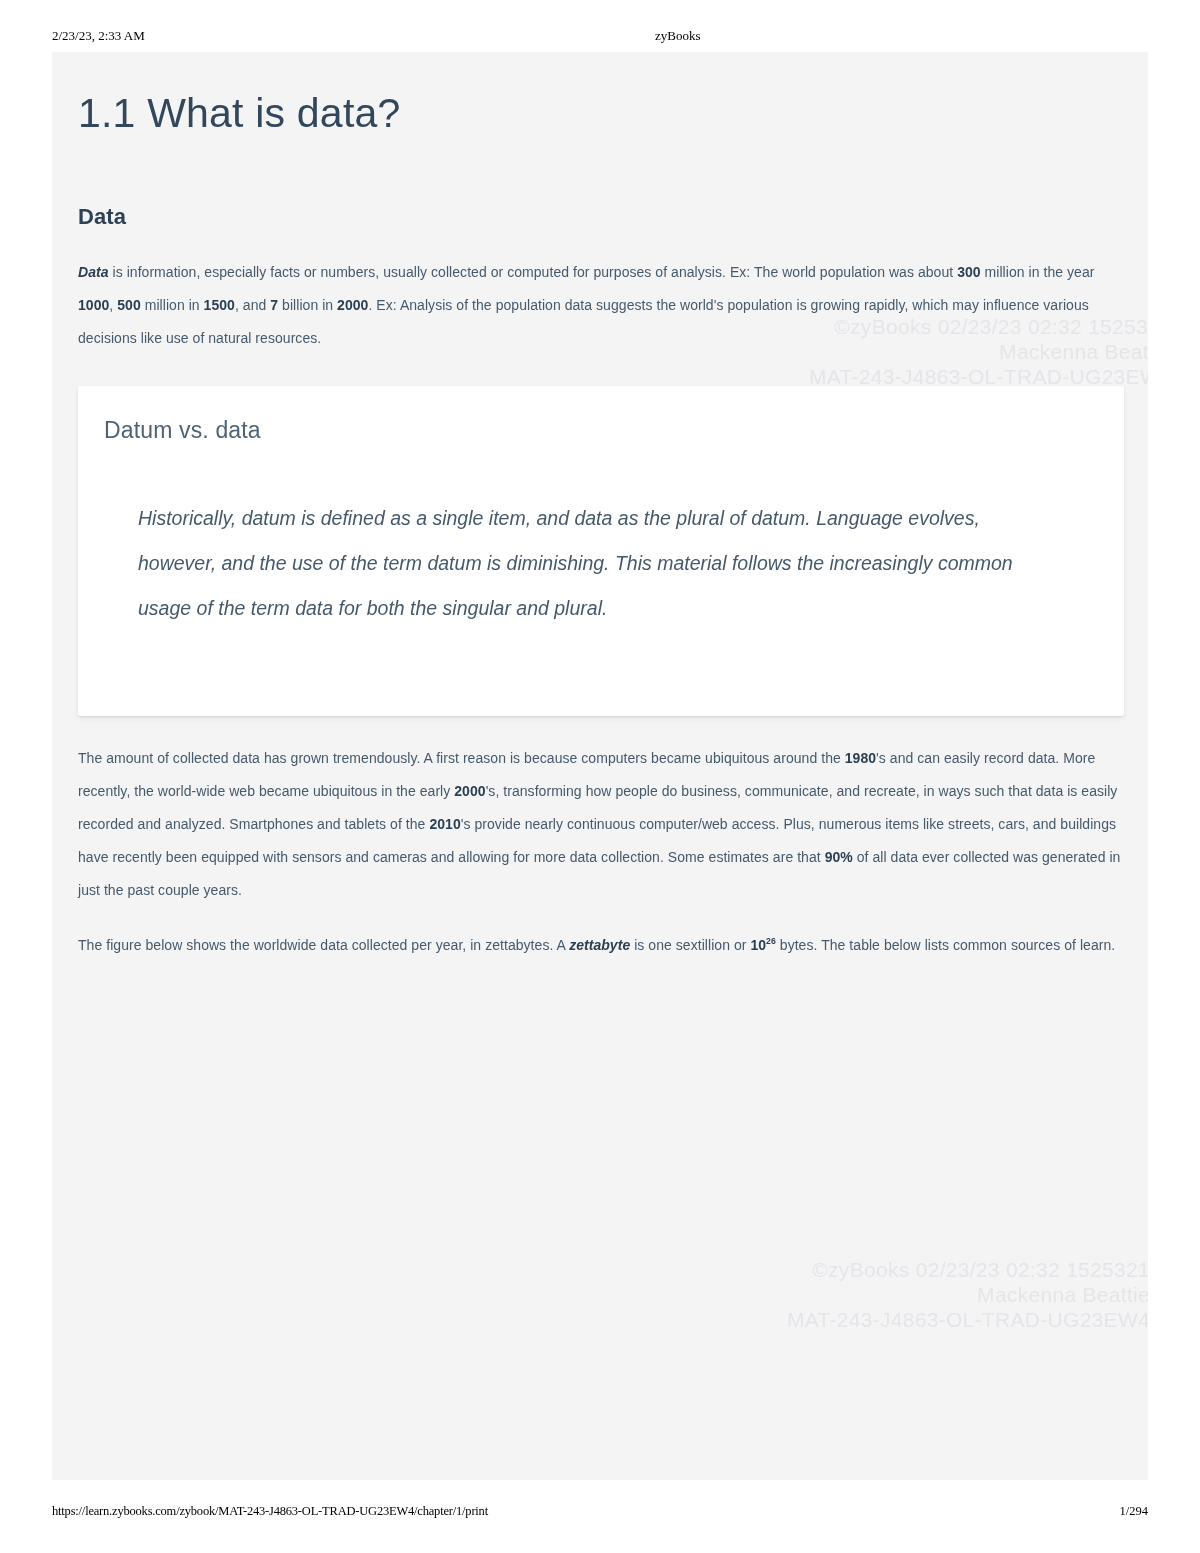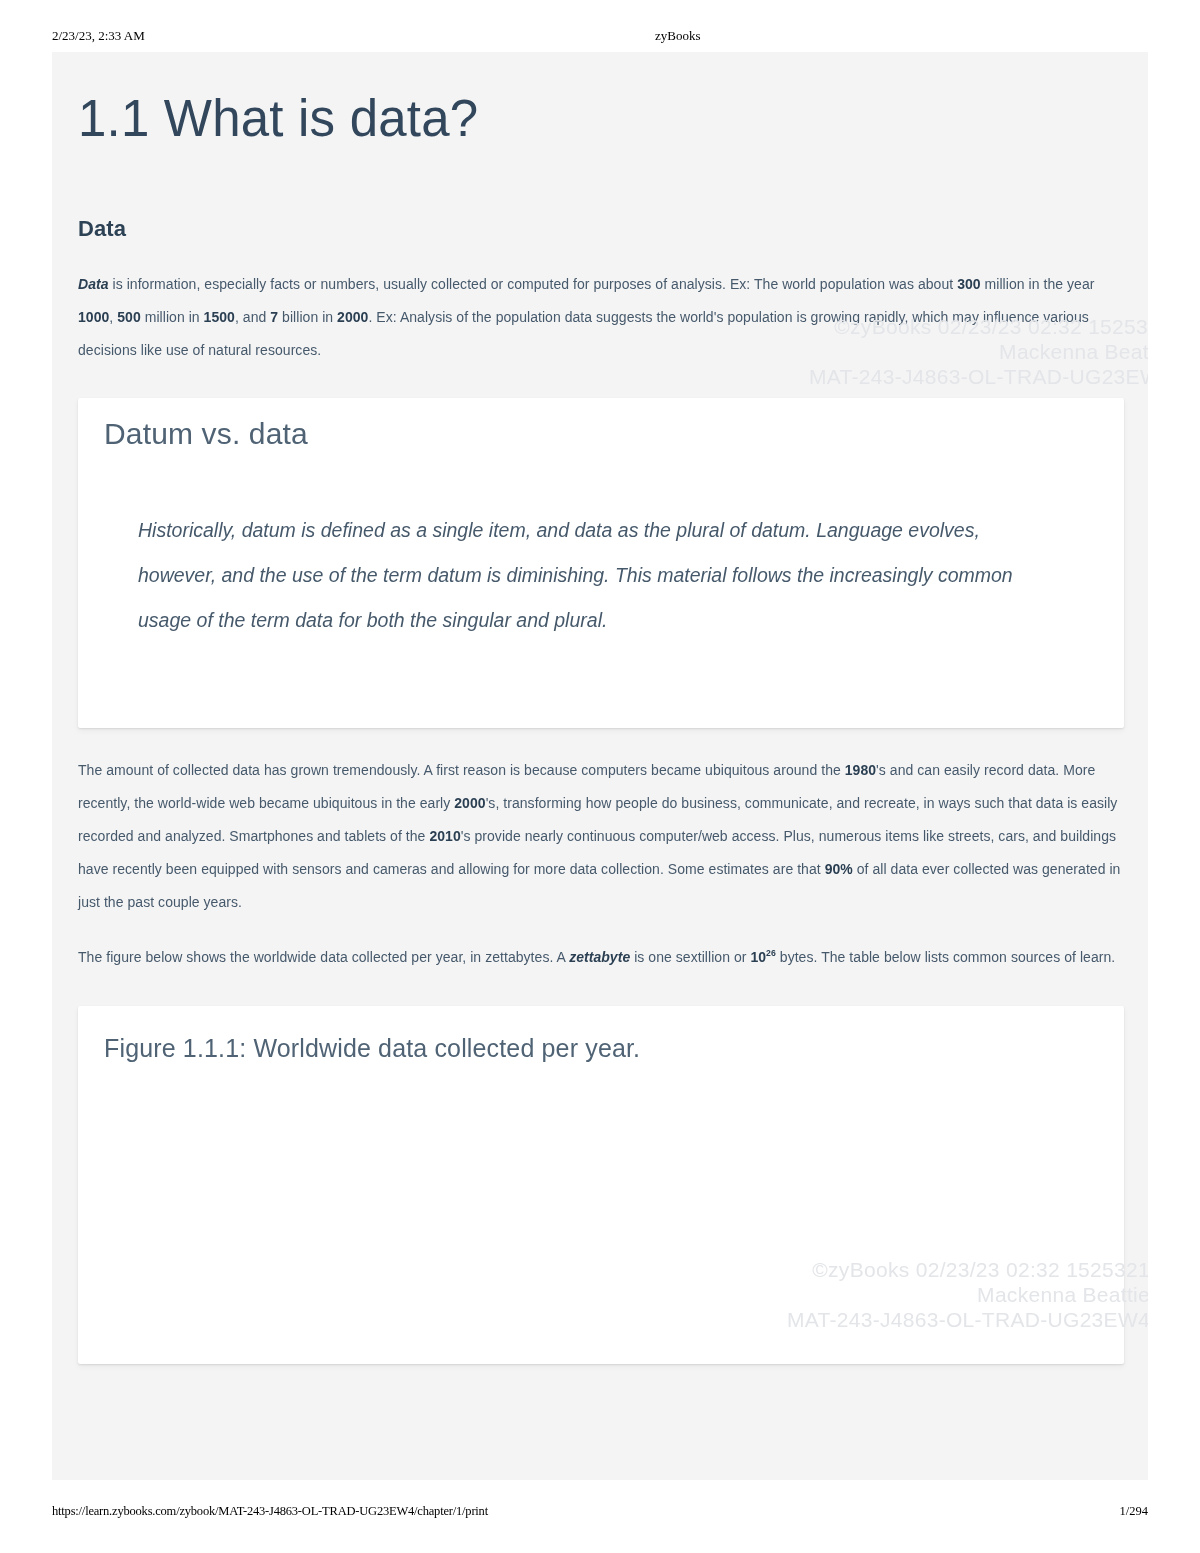--- a/index.html
+++ b/index.html
@@ -56,21 +56,21 @@
   .inner {
     position: absolute;
     left: 26px;
     top: 0;
     width: 1046px;
   }
 
   h1.chapter-title {
     margin: 0;
     padding: 38px 0 0 0;
-    font-size: 51px;
+    font-size: 41px;
     font-weight: 400;
     letter-spacing: 0.2px;
     color: #32475b;
     line-height: 1.15;
   }
 
   h2.section-head {
     margin: 0;
     padding: 67px 0 0 0;
     font-size: 22px;
@@ -102,22 +102,22 @@
   }
   .card-datum {
     margin-top: 31px;
     width: 1046px;
     height: 330px;
     box-sizing: border-box;
   }
   .card-datum .card-title {
     position: absolute;
     left: 26px;
-    top: 19px;
-    font-size: 30px;
+    top: 31px;
+    font-size: 23px;
     font-weight: 400;
     color: #4f6375;
     letter-spacing: 0.15px;
   }
   .card-datum .card-body {
     position: absolute;
     left: 60px;
     top: 110px;
     width: 900px;
     font-size: 19.5px;
@@ -185,24 +185,20 @@
 
     <div class="card card-datum">
       <div class="card-title">Datum vs. data</div>
       <div class="card-body">Historically, datum is defined as a single item, and data as the plural of datum. Language evolves, however, and the use of the term datum is diminishing. This material follows the increasingly common usage of the term data for both the singular and plural.</div>
     </div>
 
     <p class="body"><span>The amount of collected data has grown tremendously. A first reason is because computers became ubiquitous around the </span><b>1980</b><span>'s and can easily record data. More recently, the world-wide web became ubiquitous in the early </span><b>2000</b><span>'s, transforming how people do business, communicate, and recreate, in ways such that data is easily recorded and analyzed. Smartphones and tablets of the </span><b>2010</b><span>'s provide nearly continuous computer/web access. Plus, numerous items like streets, cars, and buildings have recently been equipped with sensors and cameras and allowing for more data collection. Some estimates are that </span><b>90%</b><span> of all data ever collected was generated in just the past couple years.</span></p>
 
     <p class="body tight"><span>The figure below shows the worldwide data collected per year, in zettabytes. A </span><span class="bi">zettabyte</span><span> is one sextillion or </span><b>10</b><b><sup>26</sup></b><span> bytes. The table below lists common sources of learn.</span></p>
 
-    <div class="card card-figure">
-      <div class="fig-caption">Figure 1.1.1: Worldwide data collected per year.</div>
-      <div class="fig-canvas"></div>
-    </div>
 
   </div>
 
   <div class="wm wm-1">
     <span class="wm-l1">©zyBooks 02/23/23 02:32 1525321</span>
     <span class="wm-l2">Mackenna Beattie</span>
     <span class="wm-l3">MAT-243-J4863-OL-TRAD-UG23EW4</span>
   </div>
   <div class="wm wm-2">
     <span class="wm-l1">©zyBooks 02/23/23 02:32 1525321</span>

